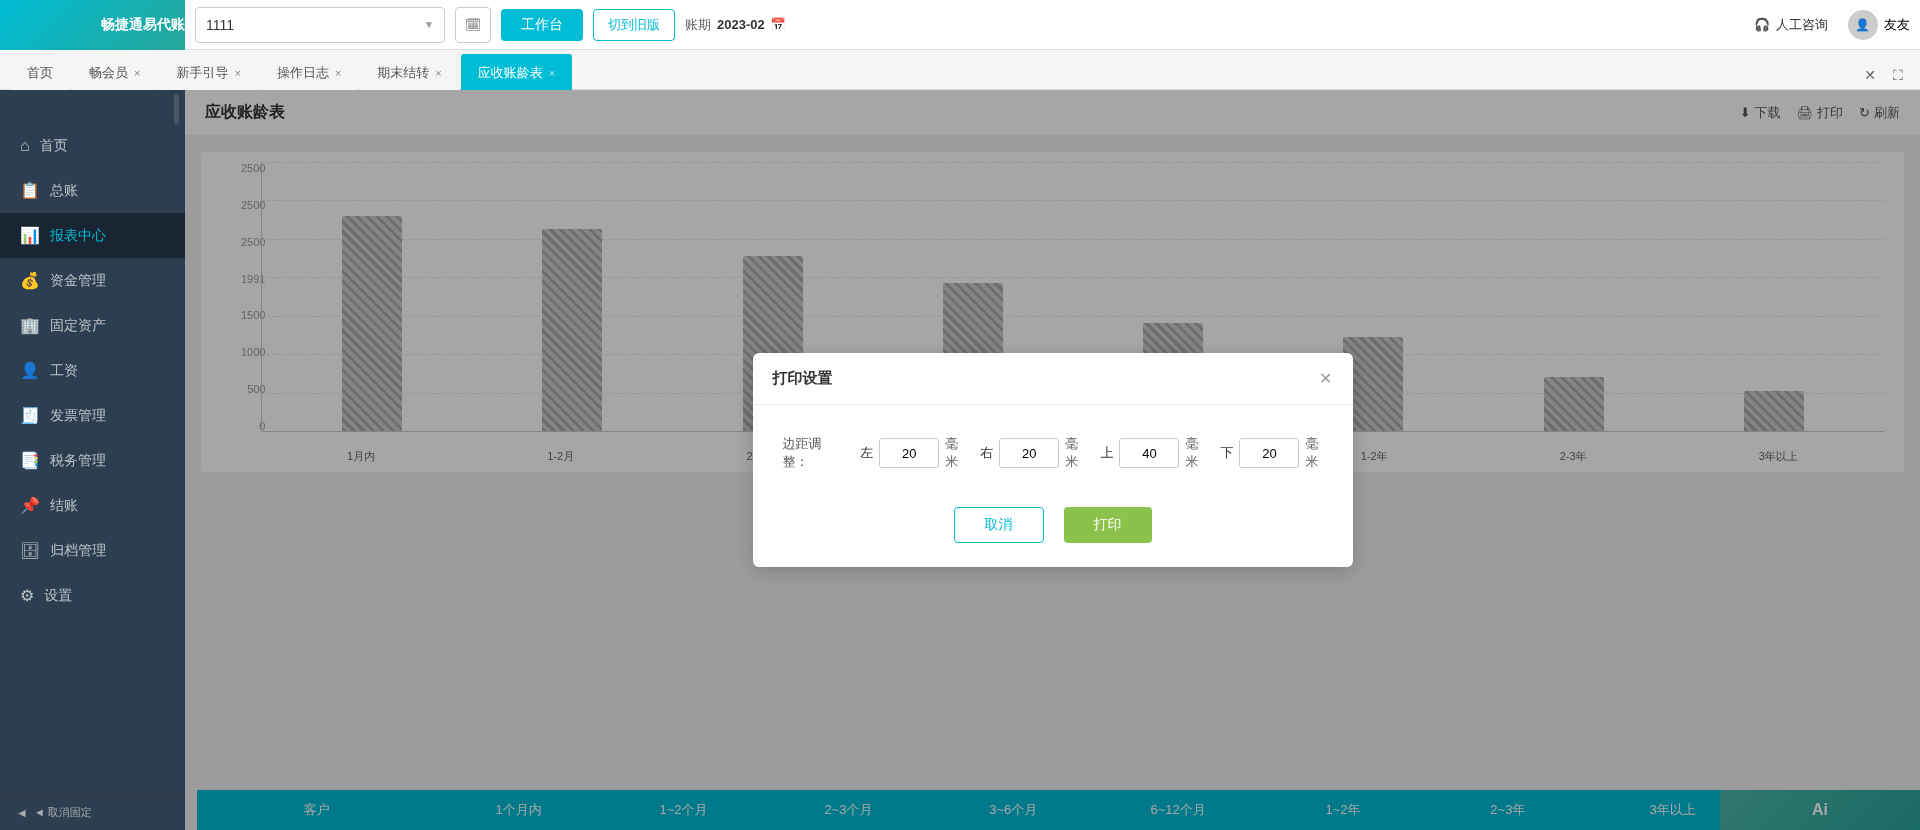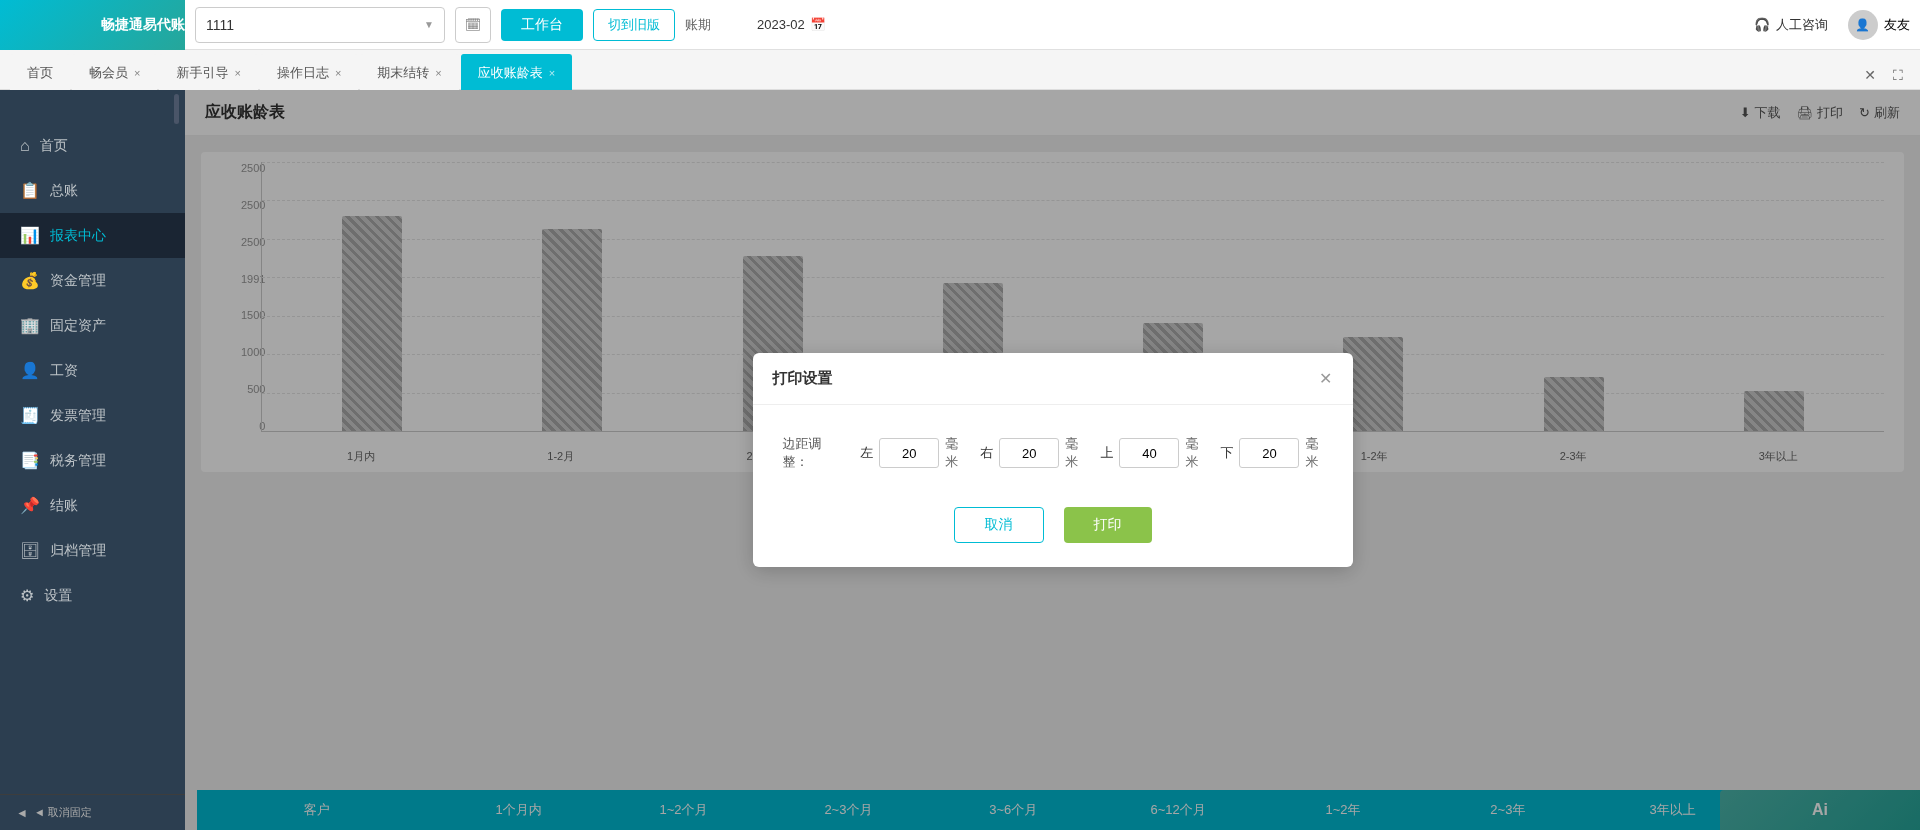--- a/index.html
+++ b/index.html
@@ -72,21 +72,21 @@
       cursor: pointer;
     }
     .period-area {
       display: flex;
       align-items: center;
       gap: 6px;
       font-size: 13px;
       color: #333;
     }
     .period-label { color: #666; }
-    .period-value { font-weight: normal; margin-left: 40px; }
+    .period-value { font-weight: bold; }
     .calendar-icon { color: #00bcd4; cursor: pointer; }
     .header-right {
       margin-left: auto;
       display: flex;
       align-items: center;
       gap: 20px;
     }
     .consult-btn {
       display: flex;
       align-items: center;

